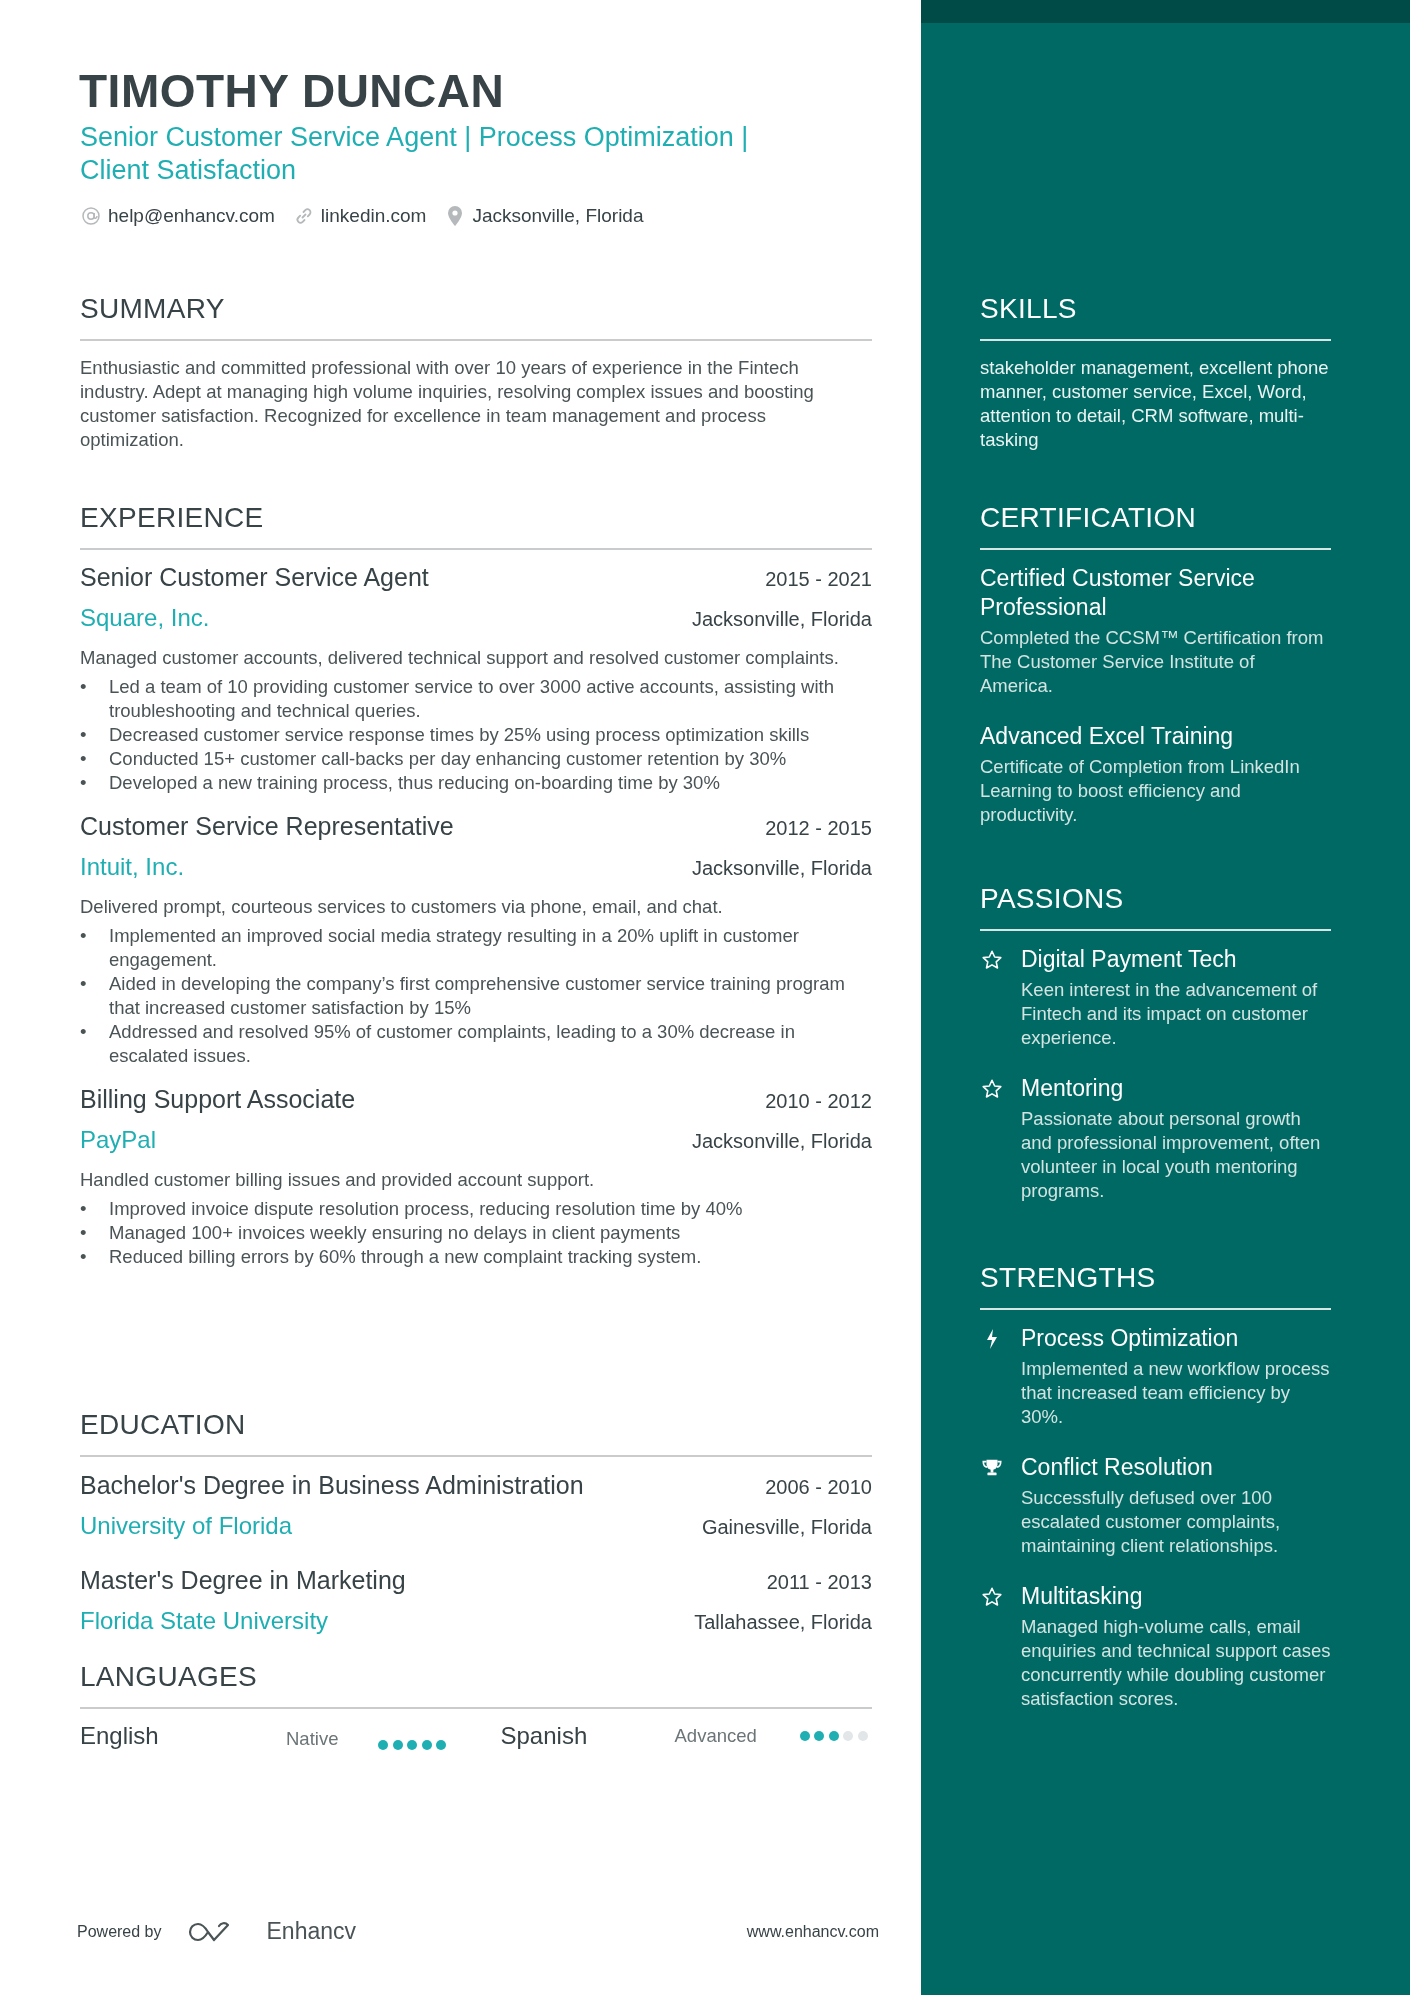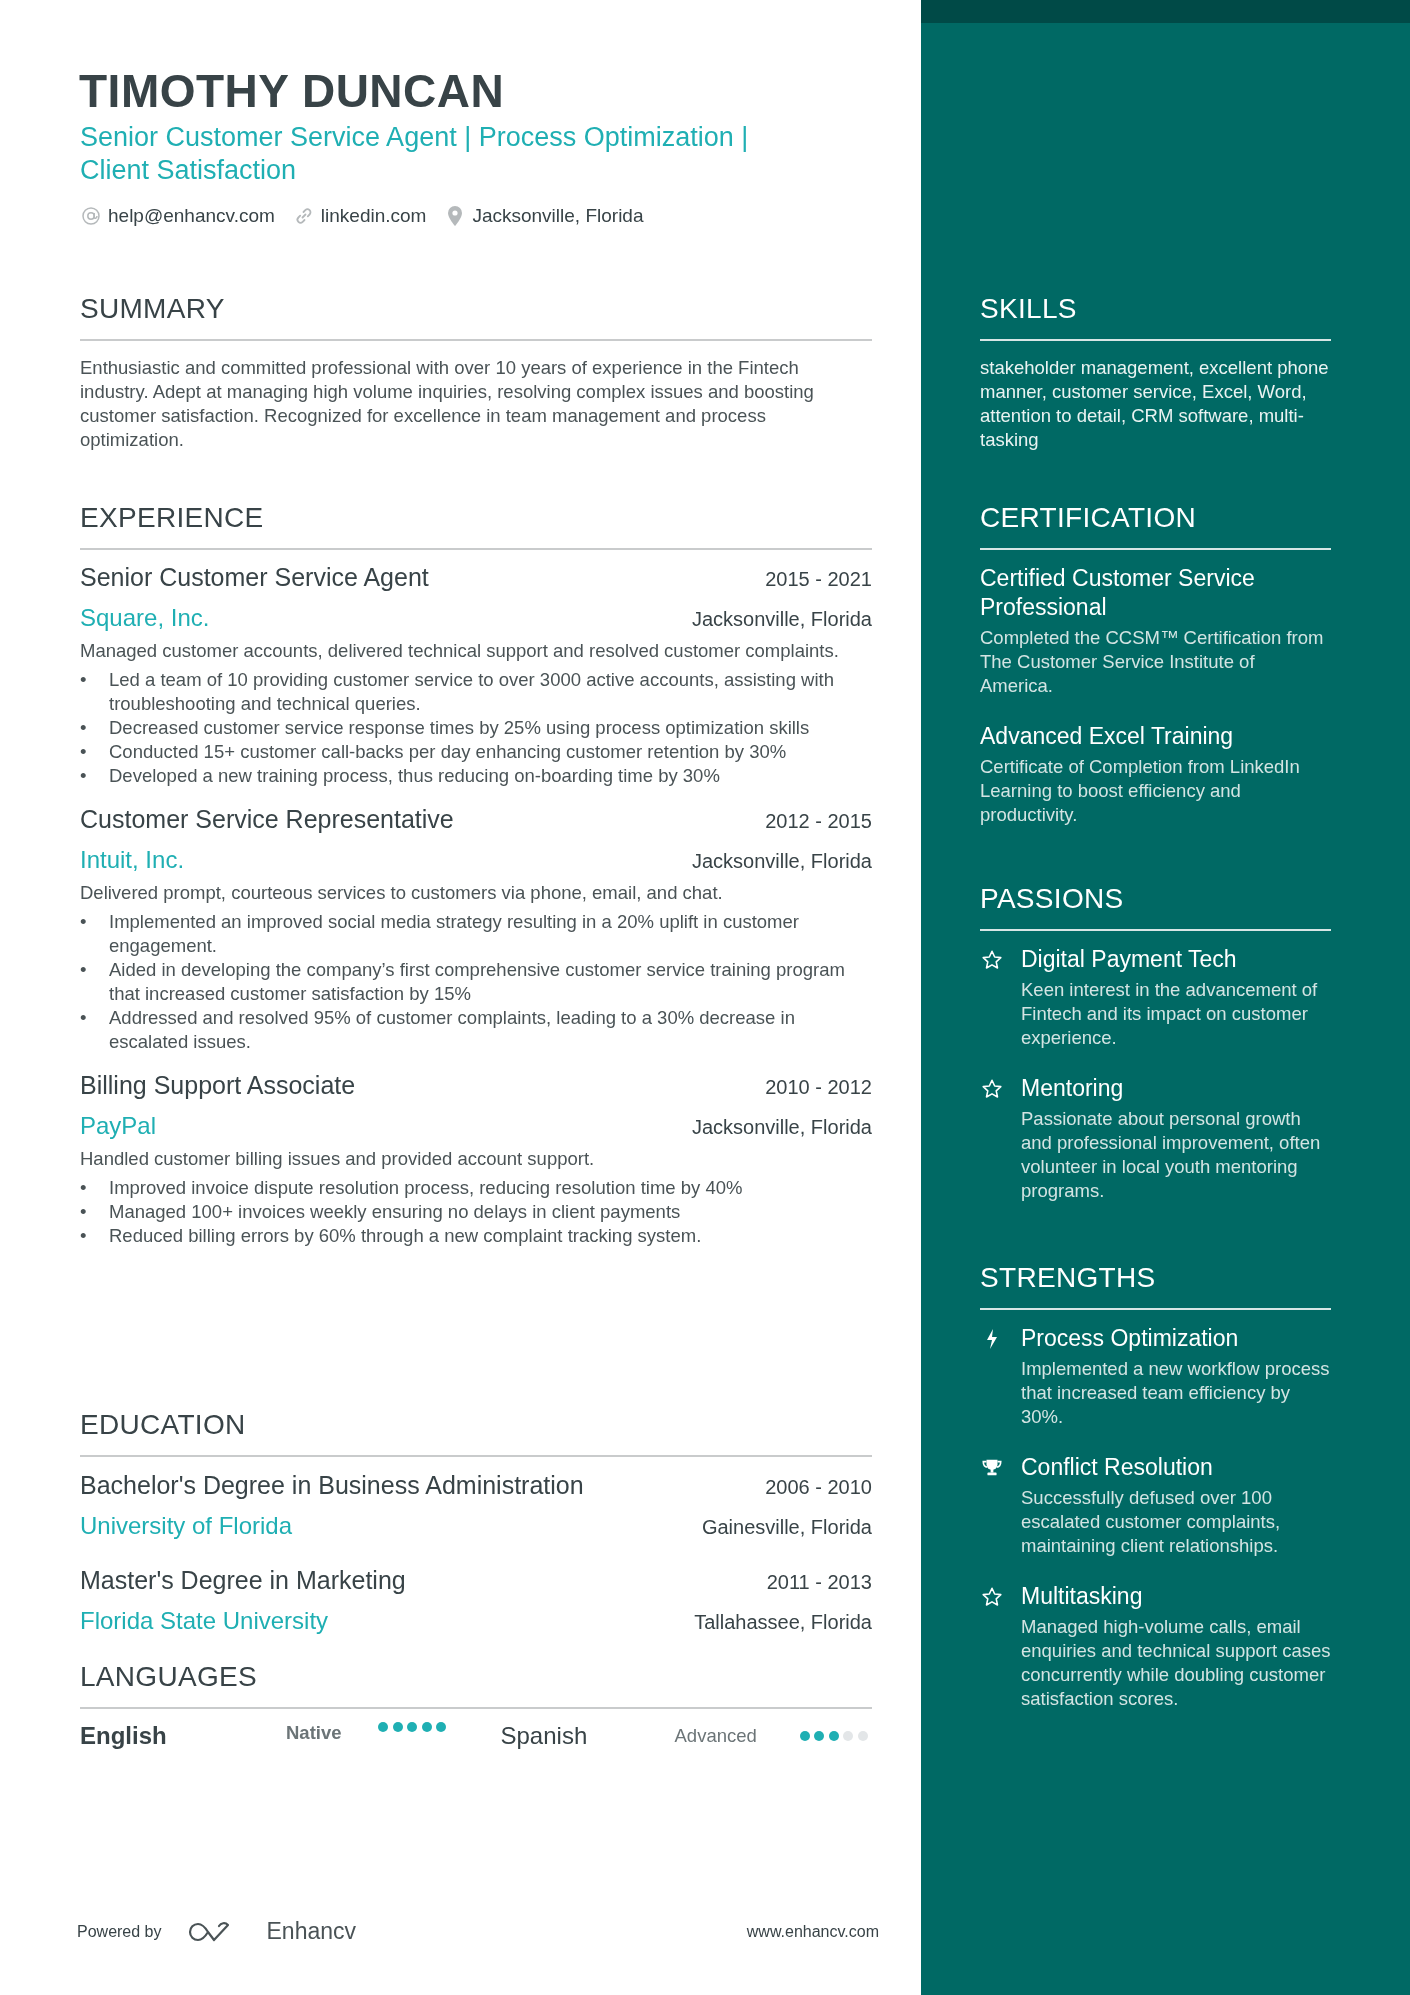--- a/index.html
+++ b/index.html
@@ -22,21 +22,21 @@
   .sec-rule { height: 2px; background: #c9cbcc; margin-top: 14px; }
 
   .text { font-size: 18.5px; line-height: 24px; color: #4a5356; }
 
   .entry-head { display: flex; justify-content: space-between; align-items: baseline; }
   .entry-role { font-size: 25px; color: #384347; }
   .entry-date { font-size: 20px; color: #384347; }
   .entry-sub { display: flex; justify-content: space-between; align-items: baseline; margin-top: 12px; }
   .entry-org { font-size: 24px; color: #1fafb3; }
   .entry-loc { font-size: 20px; color: #384347; }
-  .entry-desc { margin-top: 7px; }
+  .entry-desc { margin-top: 14px; }
   .bullets { list-style: none; margin-top: 5px; }
   .bullets li { position: relative; padding-left: 29px; font-size: 18.5px; line-height: 24px; color: #4a5356; }
   .bullets li::before { content: "\2022"; position: absolute; left: 0; top: 0; color: #4a5356; }
 
   .lang-row { display: flex; align-items: center; }
   .lang-name { font-size: 24px; color: #384347; }
   .lang-level { font-size: 18.5px; color: #6b7477; }
   .dots { display: flex; }
   .dot { width: 10px; height: 10px; border-radius: 50%; margin-right: 4.5px; background: #1fafb3; }
   .dot.off { background: #e3e6e8; }
@@ -184,21 +184,21 @@
         <span class="entry-org">Florida State University</span>
         <span class="entry-loc">Tallahassee, Florida</span>
       </div>
     </div>
   </div>
 
   <div class="col" style="top:1661px;">
     <div class="sec-title">LANGUAGES</div>
     <div class="sec-rule"></div>
     <div class="lang-row" style="margin-top:13px;">
-      <div style="display:flex; align-items:flex-start; width:421px;font-weight:bold;">
+      <div style="display:flex; align-items:flex-end; width:421px;">
         <span class="lang-name" style="width:206px;">English</span>
         <span class="lang-level" style="width:92px;">Native</span>
         <span class="dots">
           <span class="dot"></span>
           <span class="dot"></span>
           <span class="dot"></span>
           <span class="dot"></span>
           <span class="dot"></span>
         </span>
       </div>

